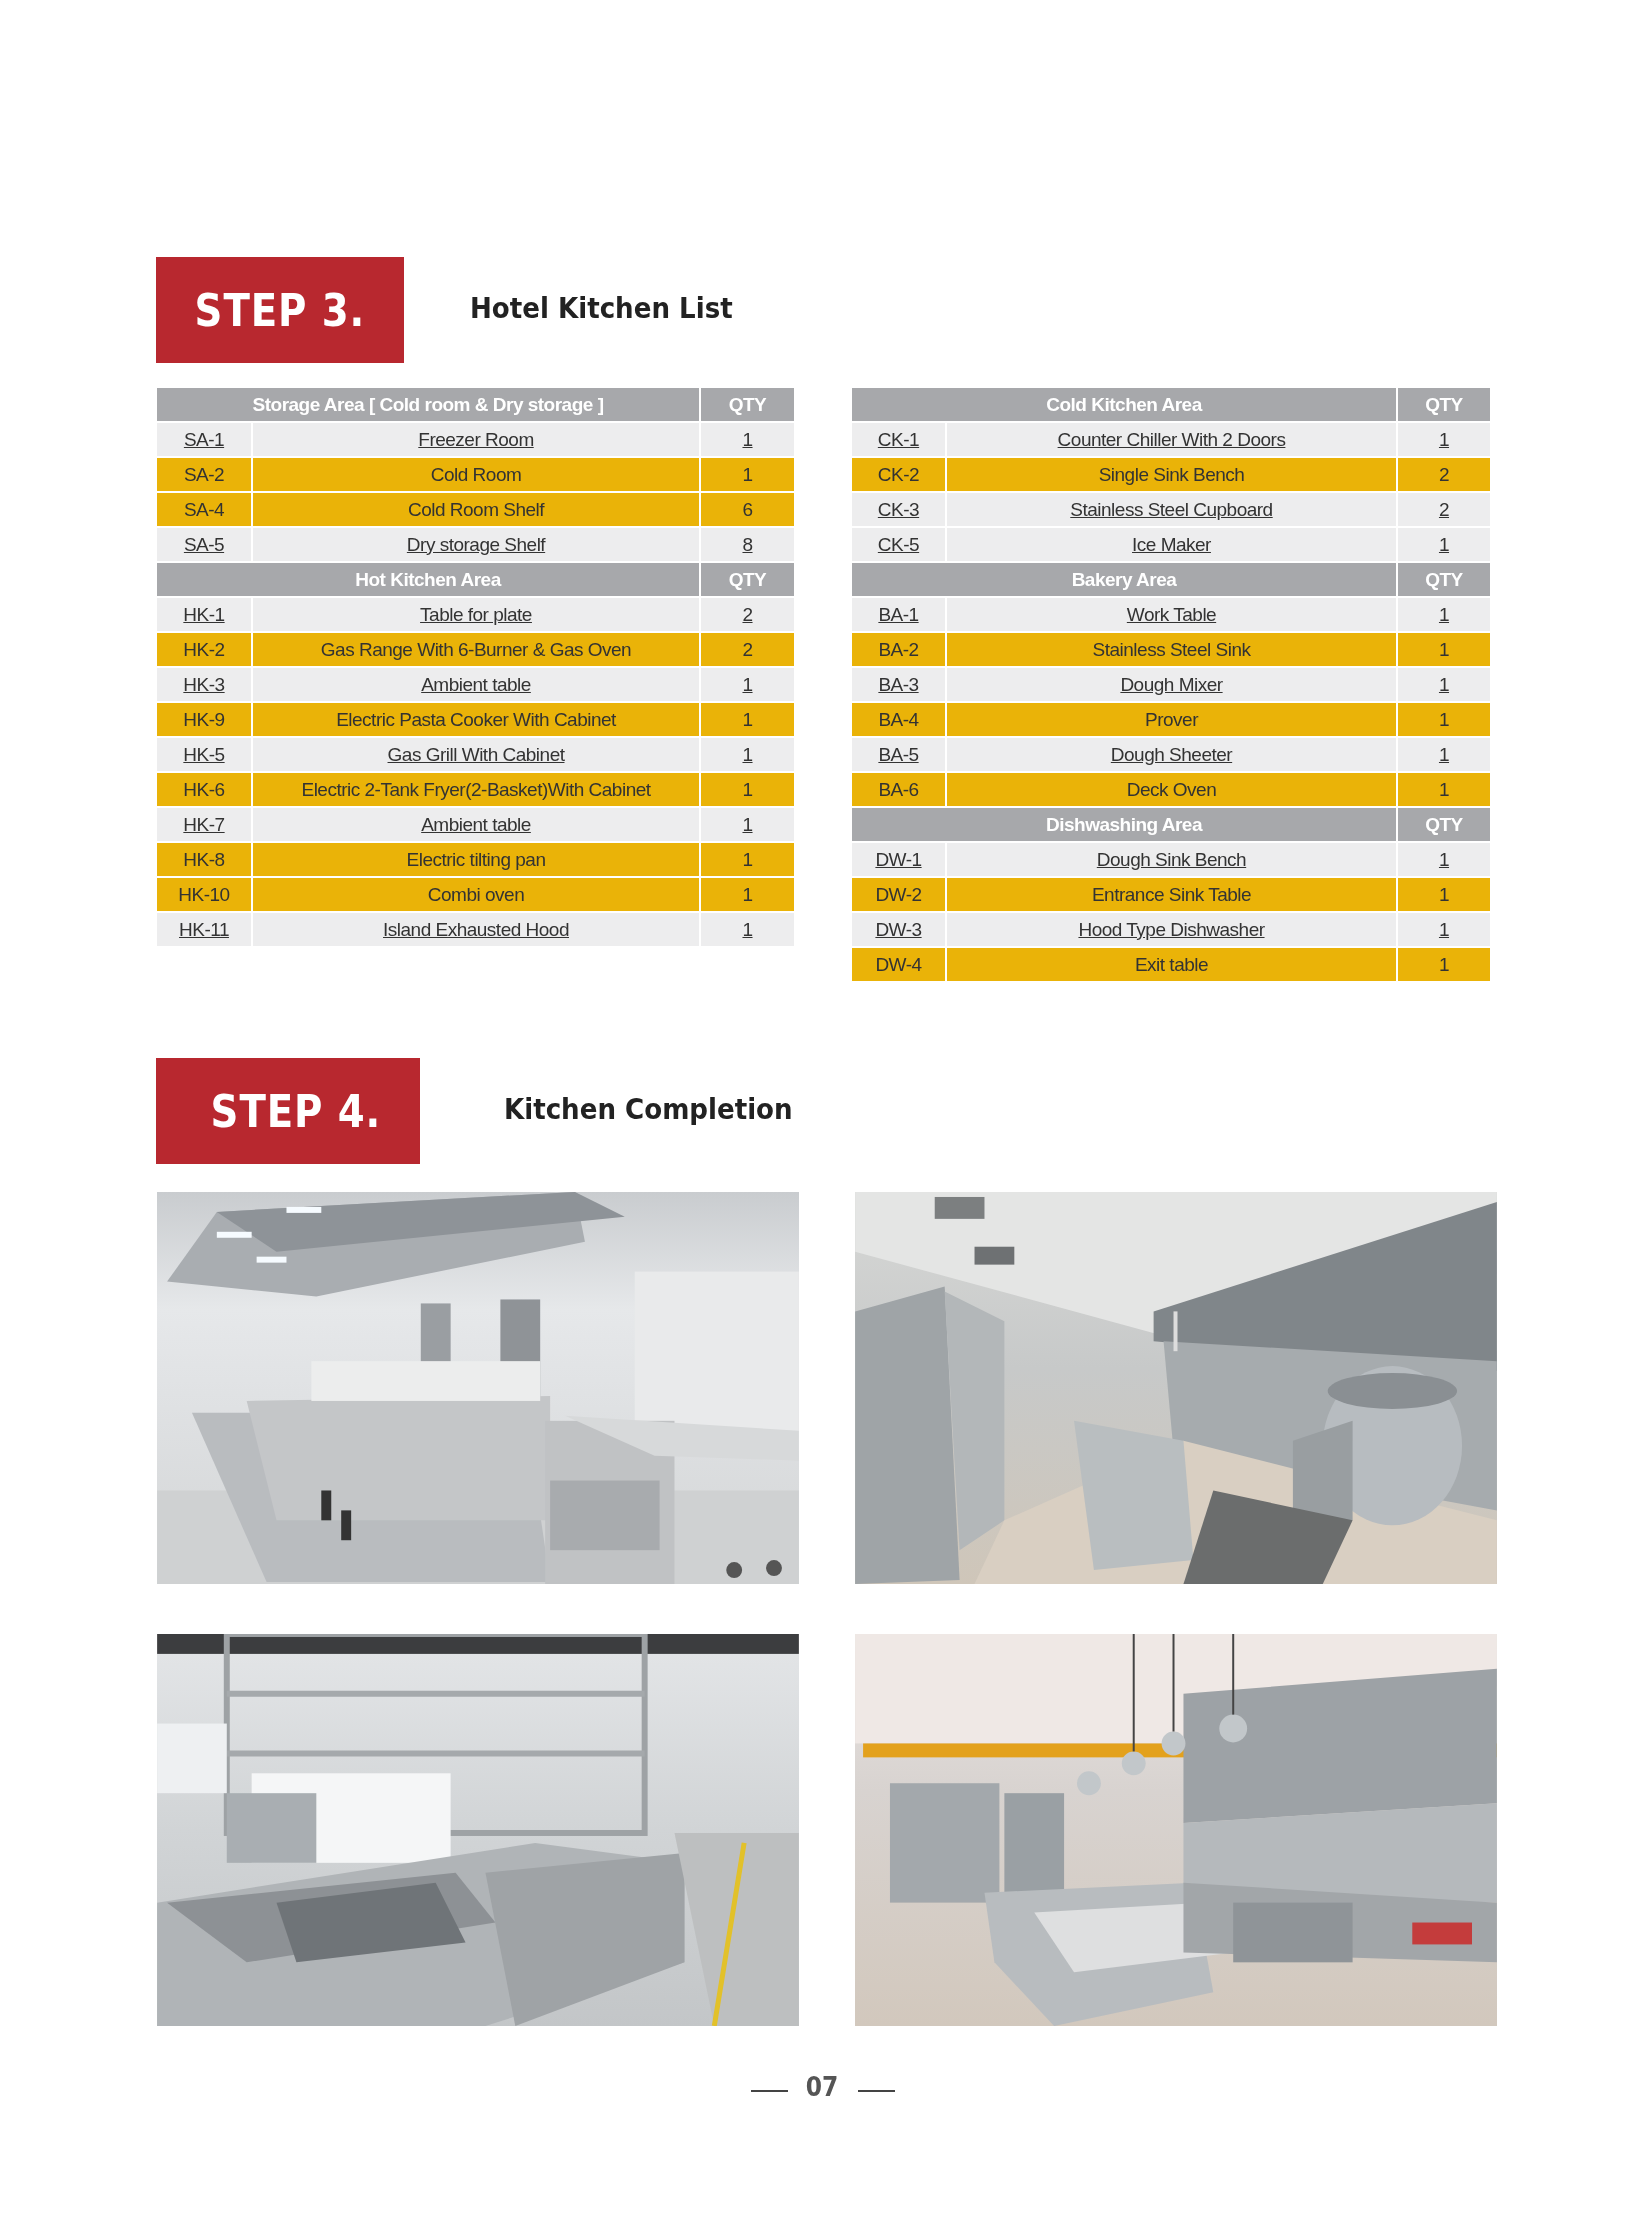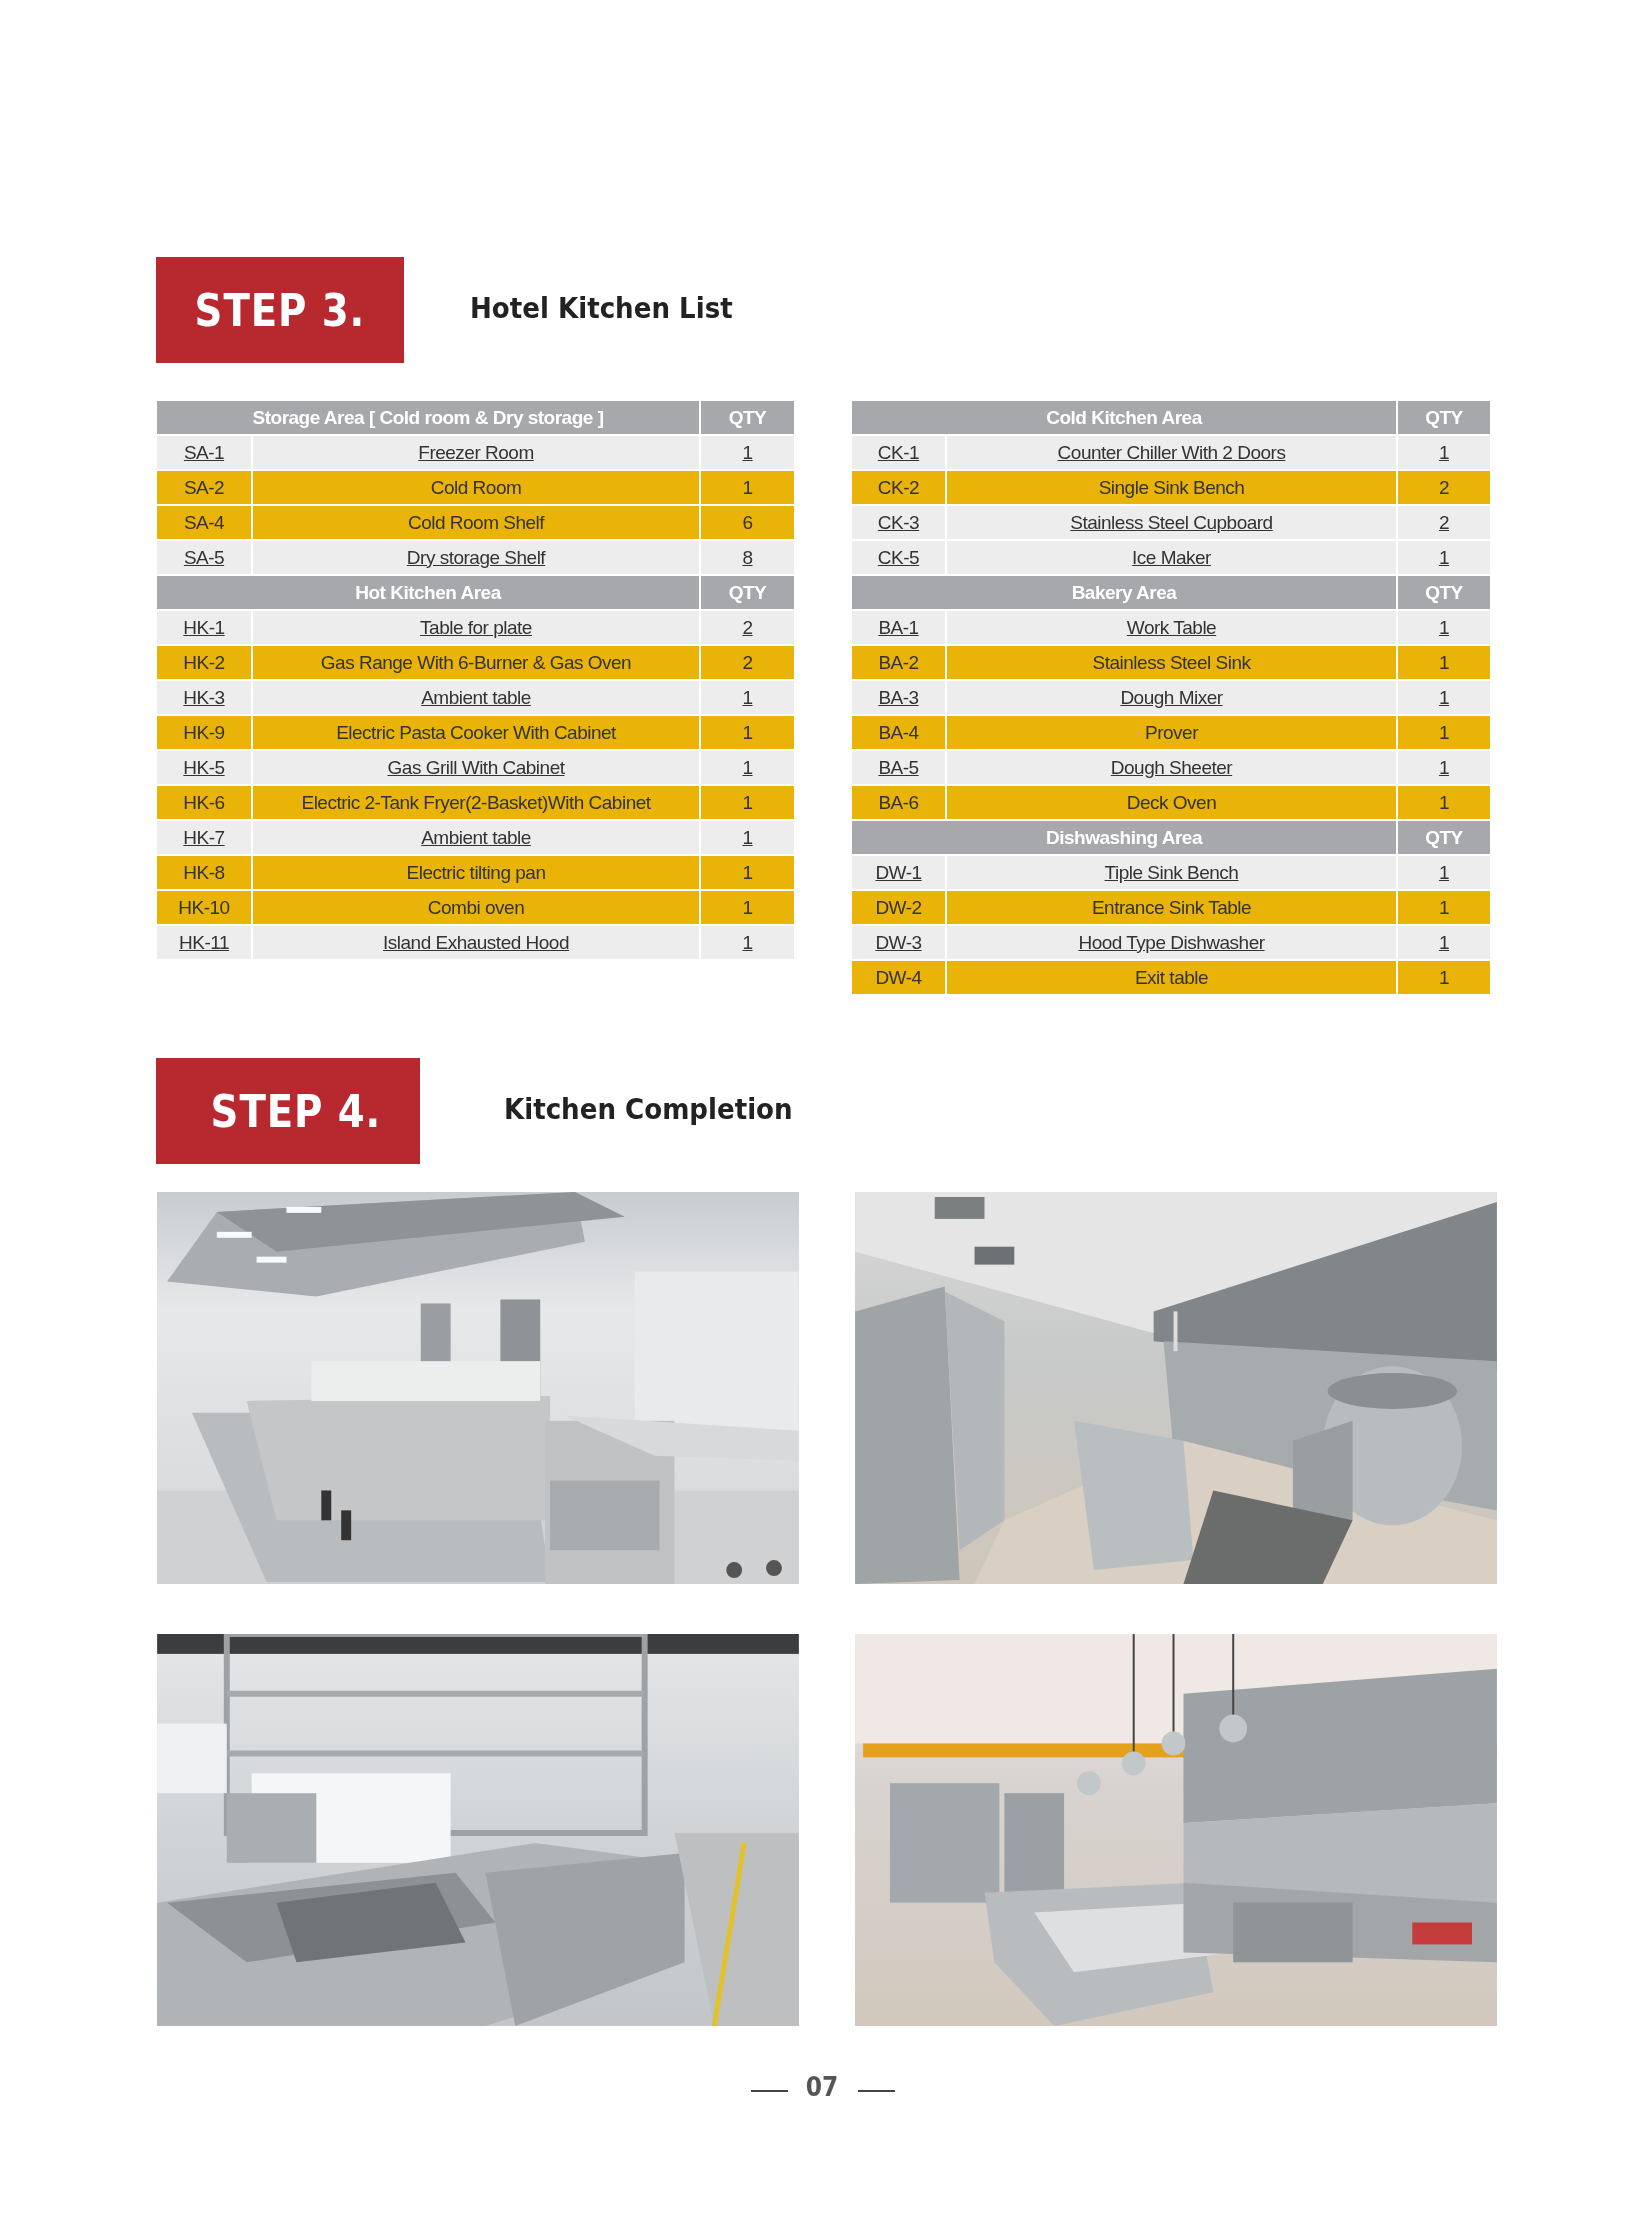--- a/index.html
+++ b/index.html
@@ -1,20 +1,20 @@
 <!DOCTYPE html>
 <html><head>
 <meta charset="utf-8">
 <style>
   html,body{margin:0;padding:0;background:#ffffff;}
   body{width:1646px;height:2233px;position:relative;overflow:hidden;font-family:"Liberation Sans","DejaVu Sans",sans-serif;}
   .step-box{position:absolute;left:156px;width:248px;height:106px;background:#b8282f;display:flex;align-items:center;justify-content:center;}
   .step-label{color:#ffffff;font-family:"DejaVu Sans",sans-serif;font-weight:bold;font-size:44px;letter-spacing:1px;transform:scaleX(0.88);}
   .step-title{position:absolute;font-family:"DejaVu Sans",sans-serif;font-weight:bold;font-size:29px;color:#222222;transform-origin:left center;transform:scaleX(0.9);white-space:nowrap;}
-  .tbl{position:absolute;top:388px;border-collapse:separate;border-spacing:0;table-layout:fixed;margin-top:13px;}
+  .tbl{position:absolute;top:388px;border-collapse:separate;border-spacing:0;table-layout:fixed;}
   .tbl td{height:33px;padding:0;text-align:center;vertical-align:middle;font-size:19px;color:#333333;border-bottom:2px solid #ffffff;white-space:nowrap;overflow:hidden;font-family:"Liberation Sans",sans-serif;letter-spacing:-0.5px;}
   .tbl td+td{border-left:2px solid #ffffff;}
   .tbl tr.hdr td{background:#a7a8ab;color:#ffffff;font-weight:bold;}
   .tbl tr.row-a td{background:#ededee;text-decoration:underline;}
   .tbl tr.row-b td{background:#eab308;}
   .photo{position:absolute;width:642px;height:392px;overflow:hidden;}
   .footer-line{position:absolute;top:2090px;width:37px;height:2px;background:#444444;}
   .page-num{position:absolute;top:2072px;left:802px;width:40px;text-align:center;font-family:"DejaVu Sans",sans-serif;font-weight:bold;font-size:26px;color:#555555;transform:scaleX(0.9);}
 </style>
 </head>
@@ -177,21 +177,21 @@
         <td>BA-6</td>
         <td>Deck Oven</td>
         <td>1</td>
       </tr>
     <tr class="hdr">
       <td colspan="2">Dishwashing Area</td>
       <td>QTY</td>
     </tr>
     <tr class="row-a">
         <td>DW-1</td>
-        <td>Tiple Sink Bench</td>
+        <td>Dough Sink Bench</td>
         <td>1</td>
       </tr>
     <tr class="row-b">
         <td>DW-2</td>
         <td>Entrance Sink Table</td>
         <td>1</td>
       </tr>
     <tr class="row-a">
         <td>DW-3</td>
         <td>Hood Type Dishwasher</td>

